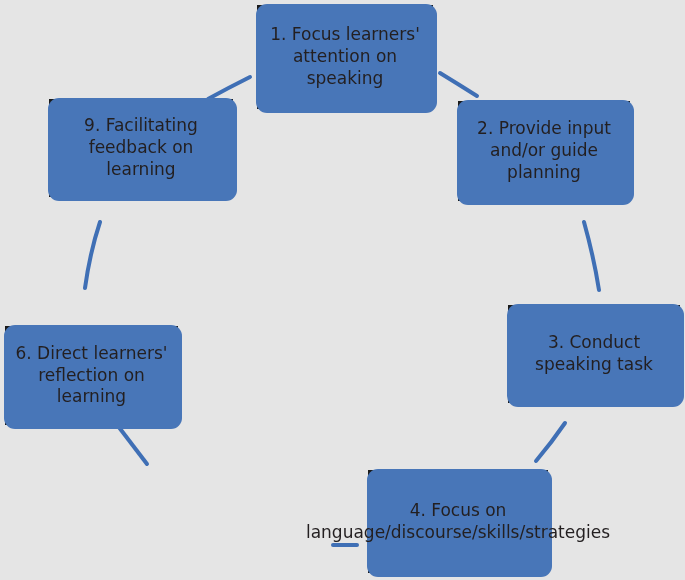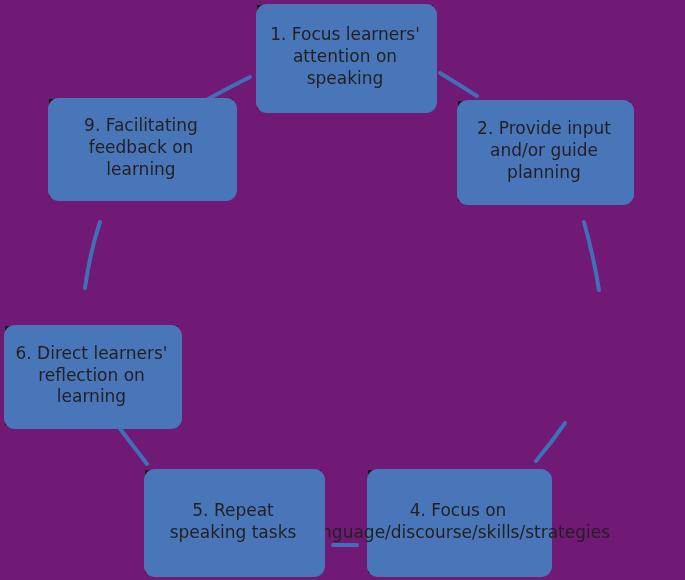--- a/index.html
+++ b/index.html
@@ -7,21 +7,21 @@
     padding: 0;
     background: #ffffff;
   }
   body {
     font-family: "DejaVu Sans", "Liberation Sans", sans-serif;
   }
   #canvas {
     position: relative;
     width: 685px;
     height: 580px;
-    background: #701a75;
+    background: #e5e5e5;
     overflow: hidden;
   }
   
   #connectors {
     position: absolute;
     left: 0;
     top: 0;
     width: 685px;
     height: 580px;
     z-index: 1;
@@ -77,28 +77,28 @@
   </svg>
 
   <div class="node" style="left:257px; top:5px; width:176px; height:104px;">
     <span class="node-label">1. Focus learners' attention on speaking</span>
   </div>
 
   <div class="node" style="left:458px; top:101px; width:172px; height:100px;">
     <span class="node-label">2. Provide input and/or guide planning</span>
   </div>
 
+  <div class="node" style="left:508px; top:305px; width:172px; height:98px;">
+    <span class="node-label">3. Conduct speaking task</span>
+  </div>
 
   <div class="node" style="left:368px; top:470px; width:180px; height:103px;">
     <span class="node-label">4. Focus on language/discourse/skills/strategies</span>
   </div>
 
-  <div class="node" style="left:145px; top:470px; width:176px; height:103px;">
-    <span class="node-label">5. Repeat speaking tasks</span>
-  </div>
 
   <div class="node" style="left:5px; top:305px; width:173px; height:99px;margin-top:21px;">
     <span class="node-label">6. Direct learners' reflection on learning</span>
   </div>
 
   <div class="node" style="left:49px; top:99px; width:184px; height:98px;">
     <span class="node-label">9. Facilitating feedback on learning</span>
   </div>
 
 </div>

